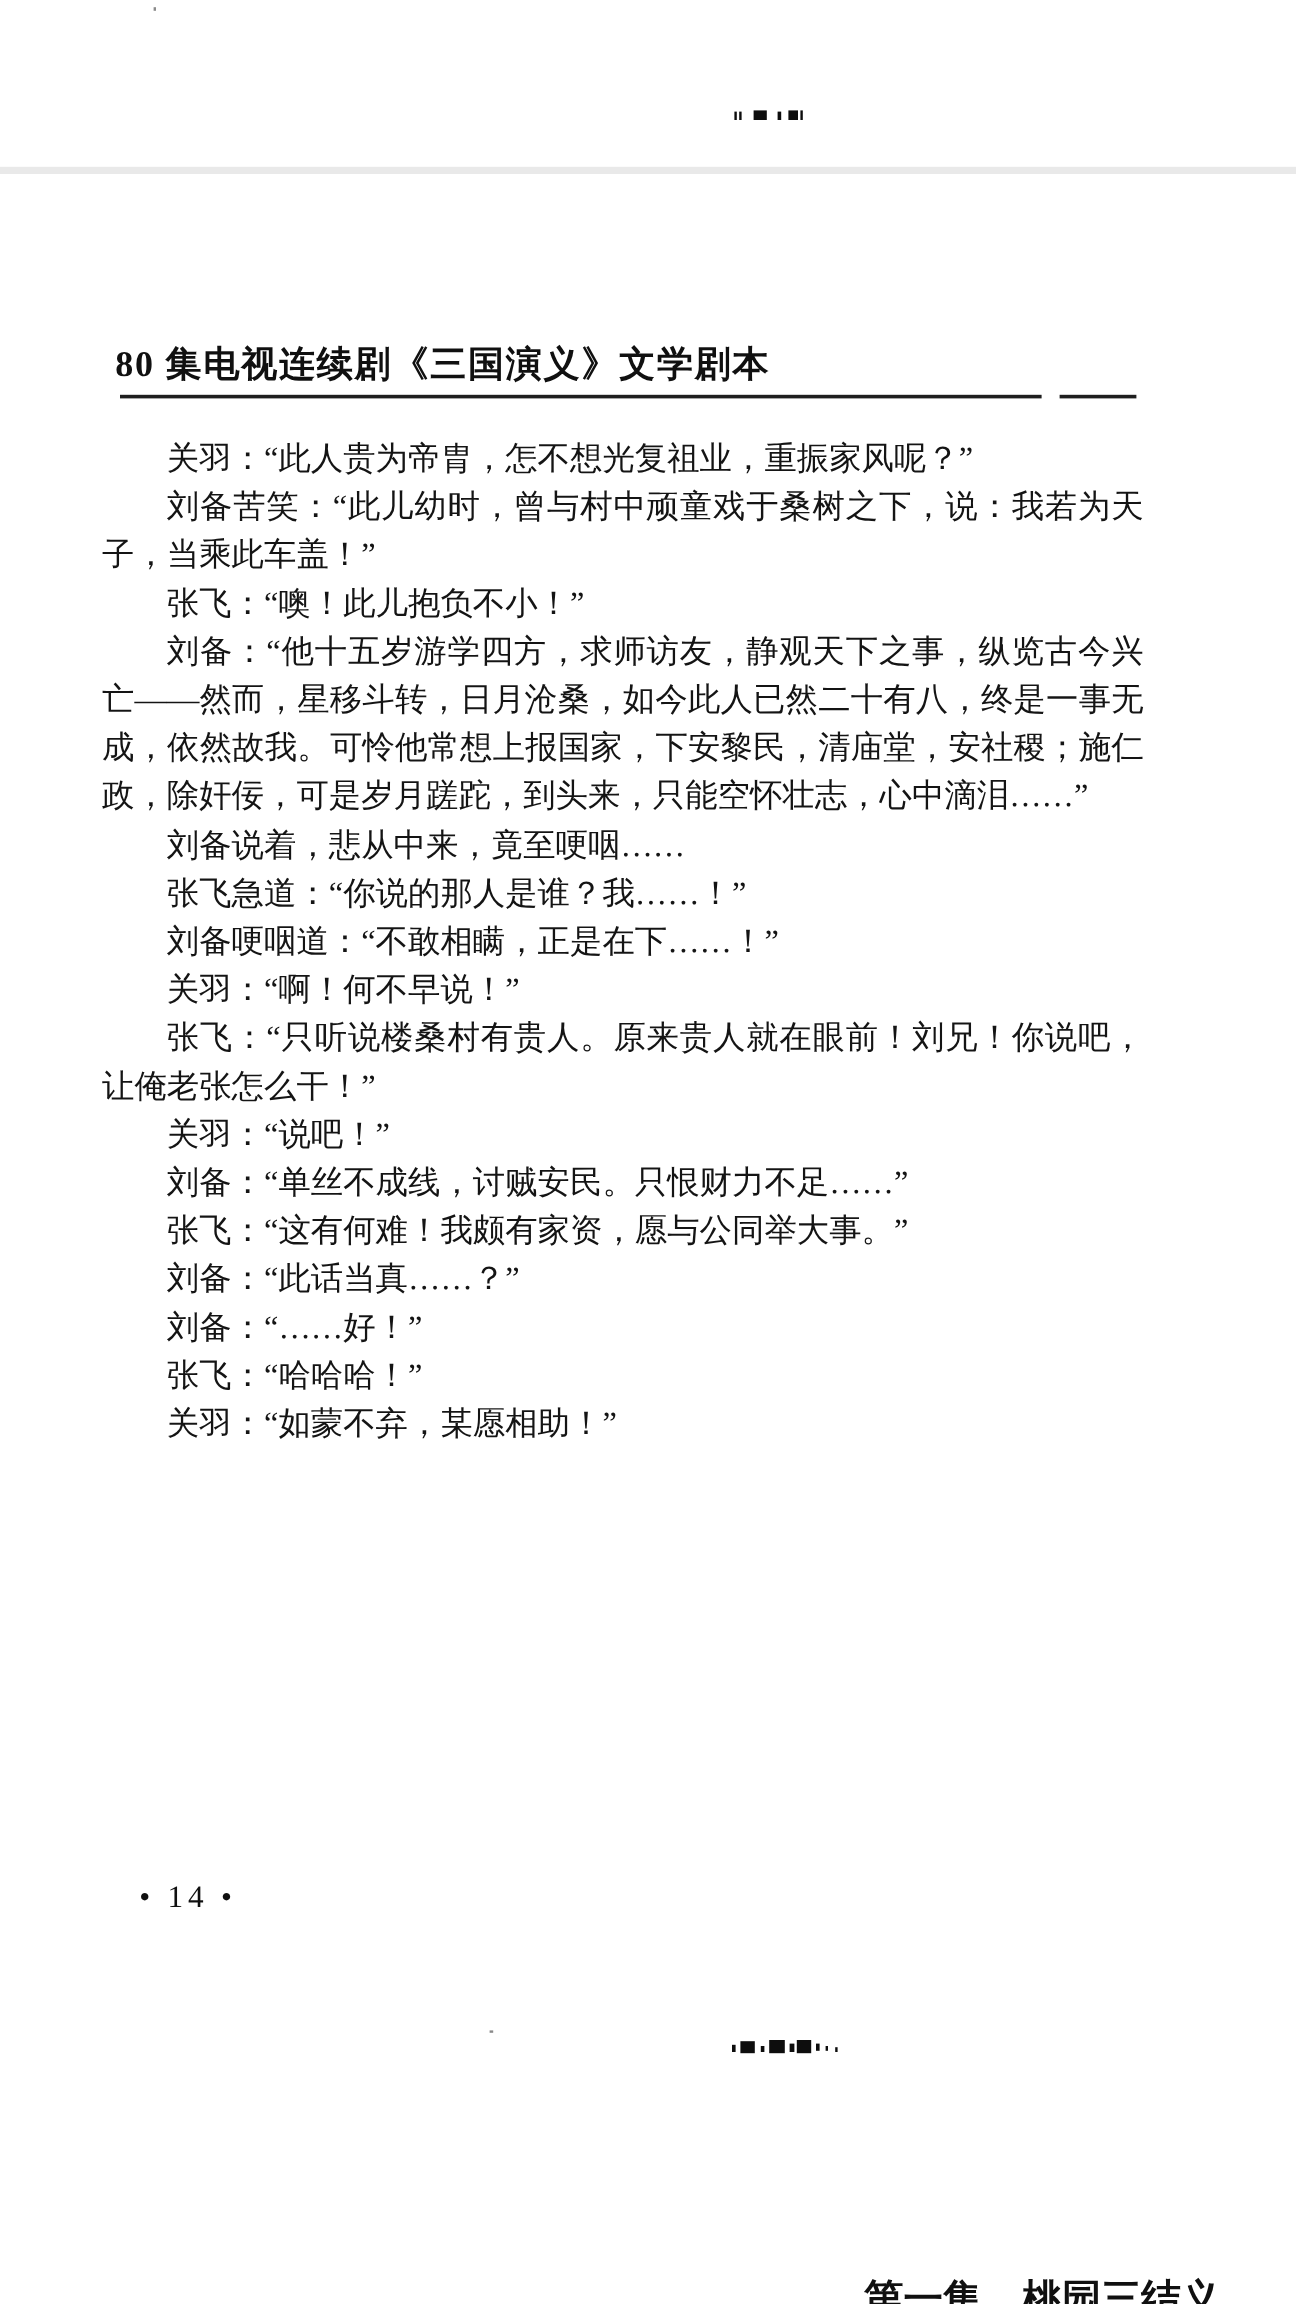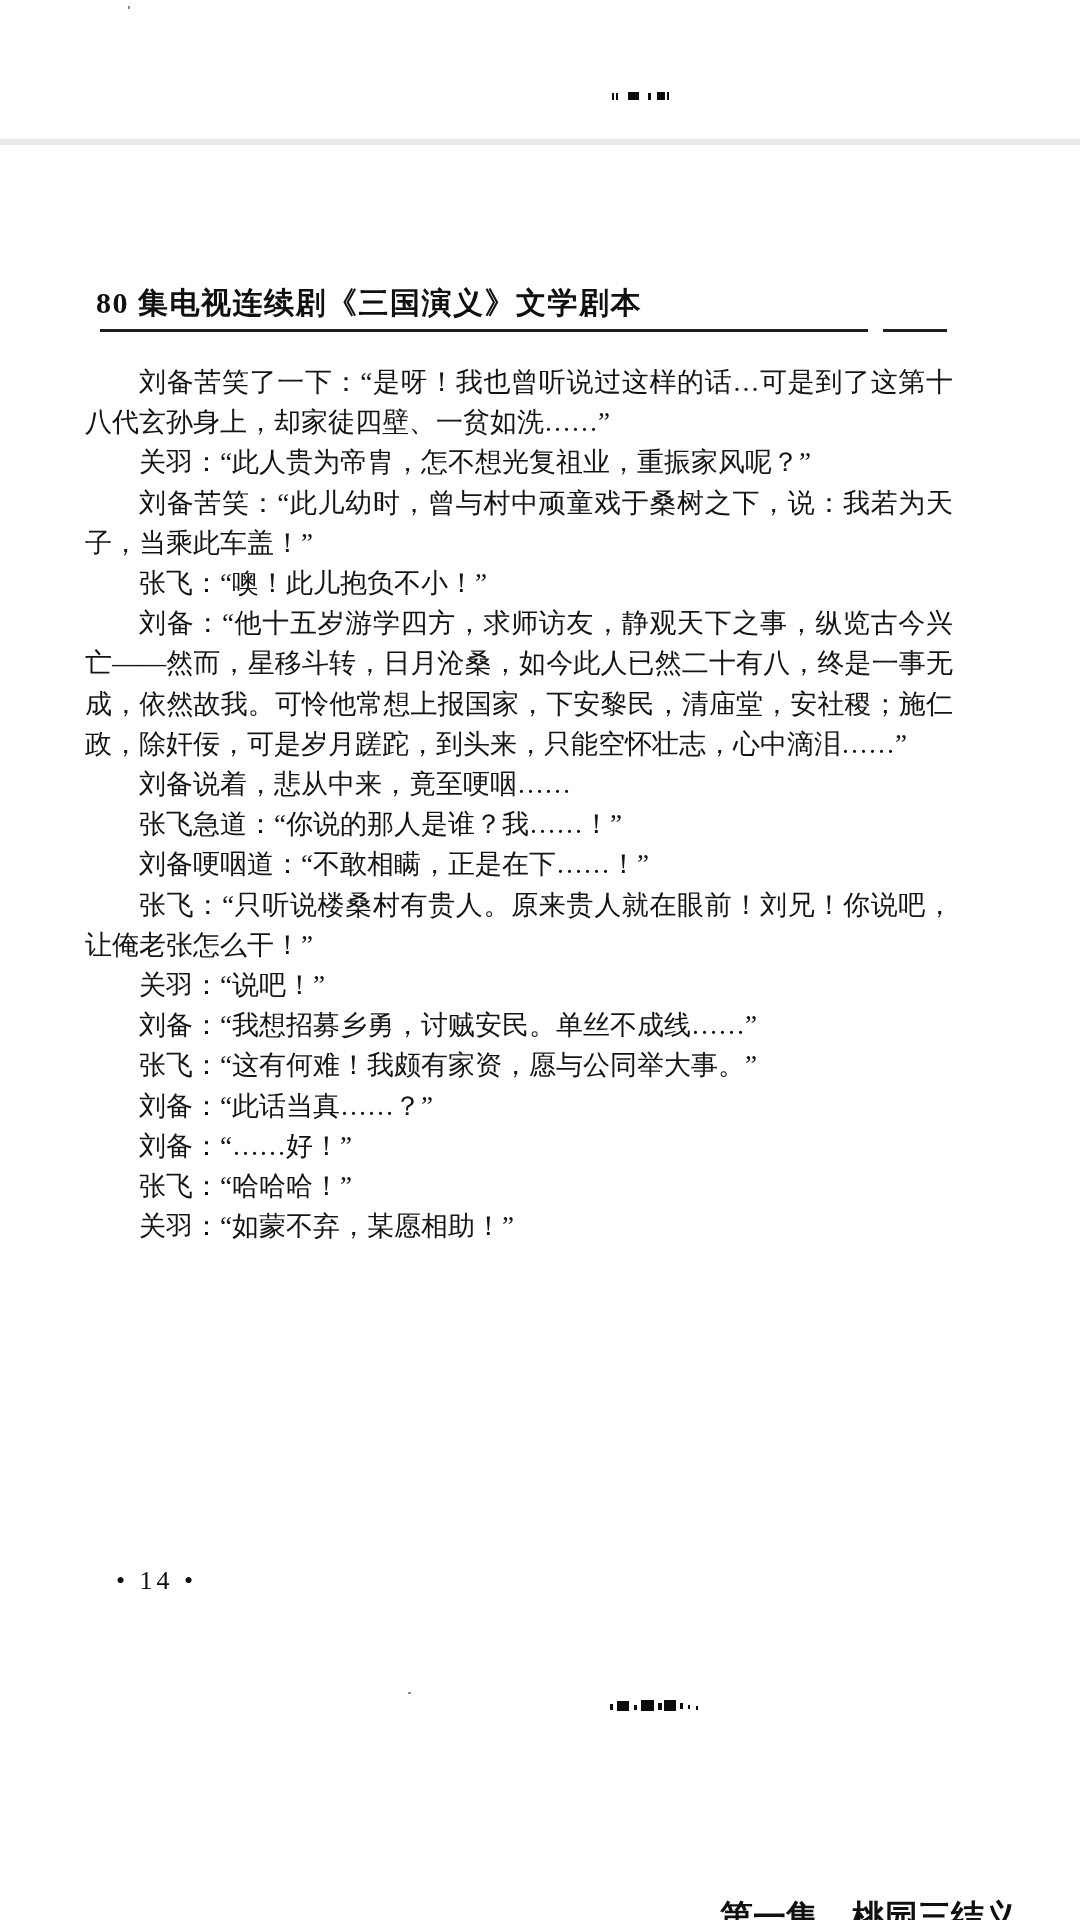--- a/index.html
+++ b/index.html
@@ -72,31 +72,31 @@
 <div class="artifact" style="left:628px; top:92px; width:11px; height:8px;"></div>
 <div class="artifact" style="left:648px; top:93px; width:3px; height:7px;"></div>
 <div class="artifact" style="left:657px; top:92px; width:8px; height:8px;"></div>
 <div class="artifact" style="left:667px; top:92px; width:2px; height:8px;"></div>
 
 <div class="header-title">80 集电视连续剧《三国演义》文学剧本</div>
 <div class="rule rule-main"></div>
 <div class="rule rule-end"></div>
 
 <main>
-    <p>刘备苦笑了一下：“是呀！我也曾听说过这样的话…可是到了这第十八代玄孙身上，却家徒四壁、一贫如洗……”</p>
     <p>关羽：“此人贵为帝胄，怎不想光复祖业，重振家风呢？”</p>
     <p>刘备苦笑：“此儿幼时，曾与村中顽童戏于桑树之下，说：我若为天子，当乘此车盖！”</p>
     <p>张飞：“噢！此儿抱负不小！”</p>
     <p>刘备：“他十五岁游学四方，求师访友，静观天下之事，纵览古今兴亡——然而，星移斗转，日月沧桑，如今此人已然二十有八，终是一事无成，依然故我。可怜他常想上报国家，下安黎民，清庙堂，安社稷；施仁政，除奸佞，可是岁月蹉跎，到头来，只能空怀壮志，心中滴泪……”</p>
     <p>刘备说着，悲从中来，竟至哽咽……</p>
     <p>张飞急道：“你说的那人是谁？我……！”</p>
     <p>刘备哽咽道：“不敢相瞒，正是在下……！”</p>
+    <p>关羽：“啊！何不早说！”</p>
     <p>张飞：“只听说楼桑村有贵人。原来贵人就在眼前！刘兄！你说吧，让俺老张怎么干！”</p>
     <p>关羽：“说吧！”</p>
-    <p>刘备：“我想招募乡勇，讨贼安民。单丝不成线……”</p>
+    <p>刘备：“单丝不成线，讨贼安民。只恨财力不足……”</p>
     <p>张飞：“这有何难！我颇有家资，愿与公同举大事。”</p>
     <p>刘备：“此话当真……？”</p>
     <p>刘备：“……好！”</p>
     <p>张飞：“哈哈哈！”</p>
     <p>关羽：“如蒙不弃，某愿相助！”</p>
   </main>
 
 <div class="page-number">• 14 •</div>
 
 <div class="artifact gray" style="left:408px; top:1692px; width:3px; height:2px;"></div>

